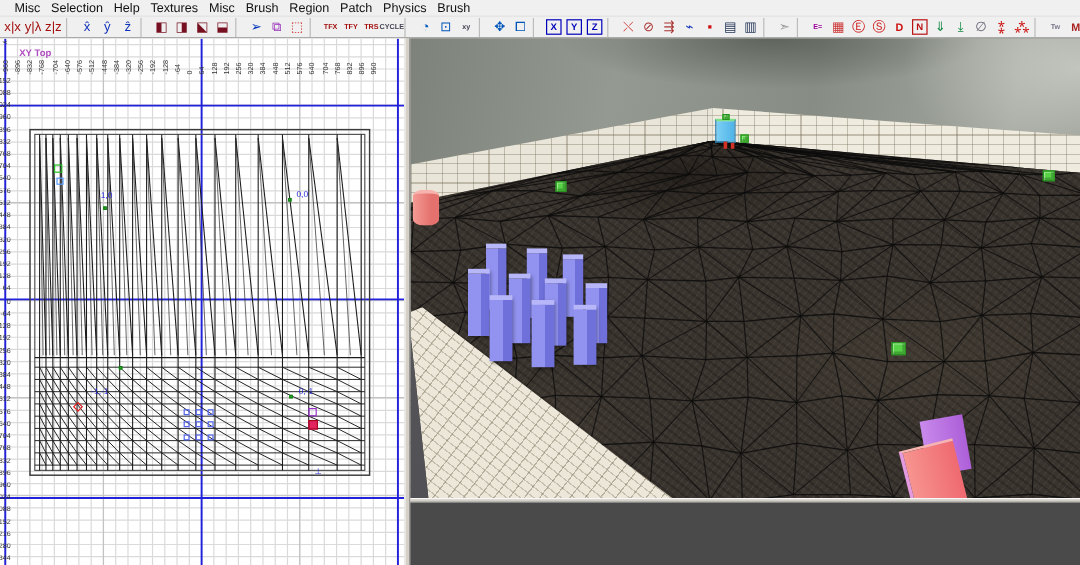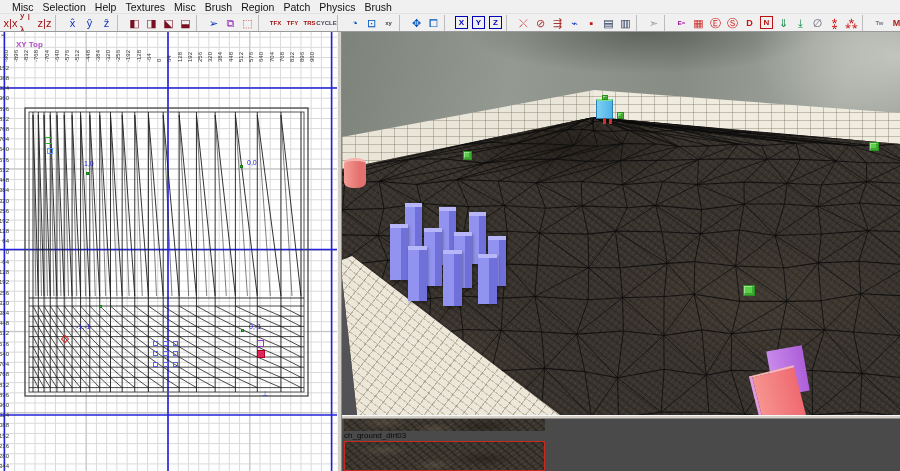--- a/index.html
+++ b/index.html
@@ -71,21 +71,21 @@
       <span class="menu-item">Brush</span>
       <span class="menu-item">Region</span>
       <span class="menu-item">Patch</span>
       <span class="menu-item">Physics</span>
       <span class="menu-item">Brush</span>
     </div>
 
   <div class="toolbar">
 
   <span class="tb" style="color: rgb(163, 17, 17);">x|x</span>
-      <span class="tb" style="color: rgb(163, 17, 17); font-family: Liberation Mono, monospace;">y|λ</span>
+      <span class="tb" style="color: rgb(163, 17, 17);">y|λ</span>
       <span class="tb" style="color: rgb(163, 17, 17);">z|z</span>
       <span class="tb sep"></span>
       <span class="tb" style="color: rgb(17, 51, 187);">x̂</span>
       <span class="tb" style="color: rgb(17, 51, 187);">ŷ</span>
       <span class="tb" style="color: rgb(17, 51, 187);">ẑ</span>
       <span class="tb sep"></span>
       <span class="tb" style="color: rgb(119, 17, 34);">◧</span>
       <span class="tb" style="color: rgb(119, 17, 34);">◨</span>
       <span class="tb" style="color: rgb(119, 17, 34);">⬕</span>
       <span class="tb" style="color: rgb(119, 17, 34);">⬓</span>
@@ -1312,20 +1312,15 @@
         <div class="obj pillar" style="left: 66px; top: 214px; width: 19px; height: 55px;"></div>
         <div class="obj pillar" style="left: 101px; top: 218px; width: 19px; height: 56px;"></div>
         <div class="obj pillar" style="left: 136px; top: 222px; width: 19px; height: 50px;"></div>
       </div>
   </div>
 
   <div class="hsplit"></div>
 
   <div class="texpanel">
 
-  <div class="tex sel" style="left: 2px; width: 201px;">
-        <div class="tex-strip dirt"></div>
-        <div class="tex-name">ch_ground_dirt03</div>
-        <div class="tex-thumb dirt"></div>
-      </div>
     </div>
 
 </div>
 
 </body></html>

